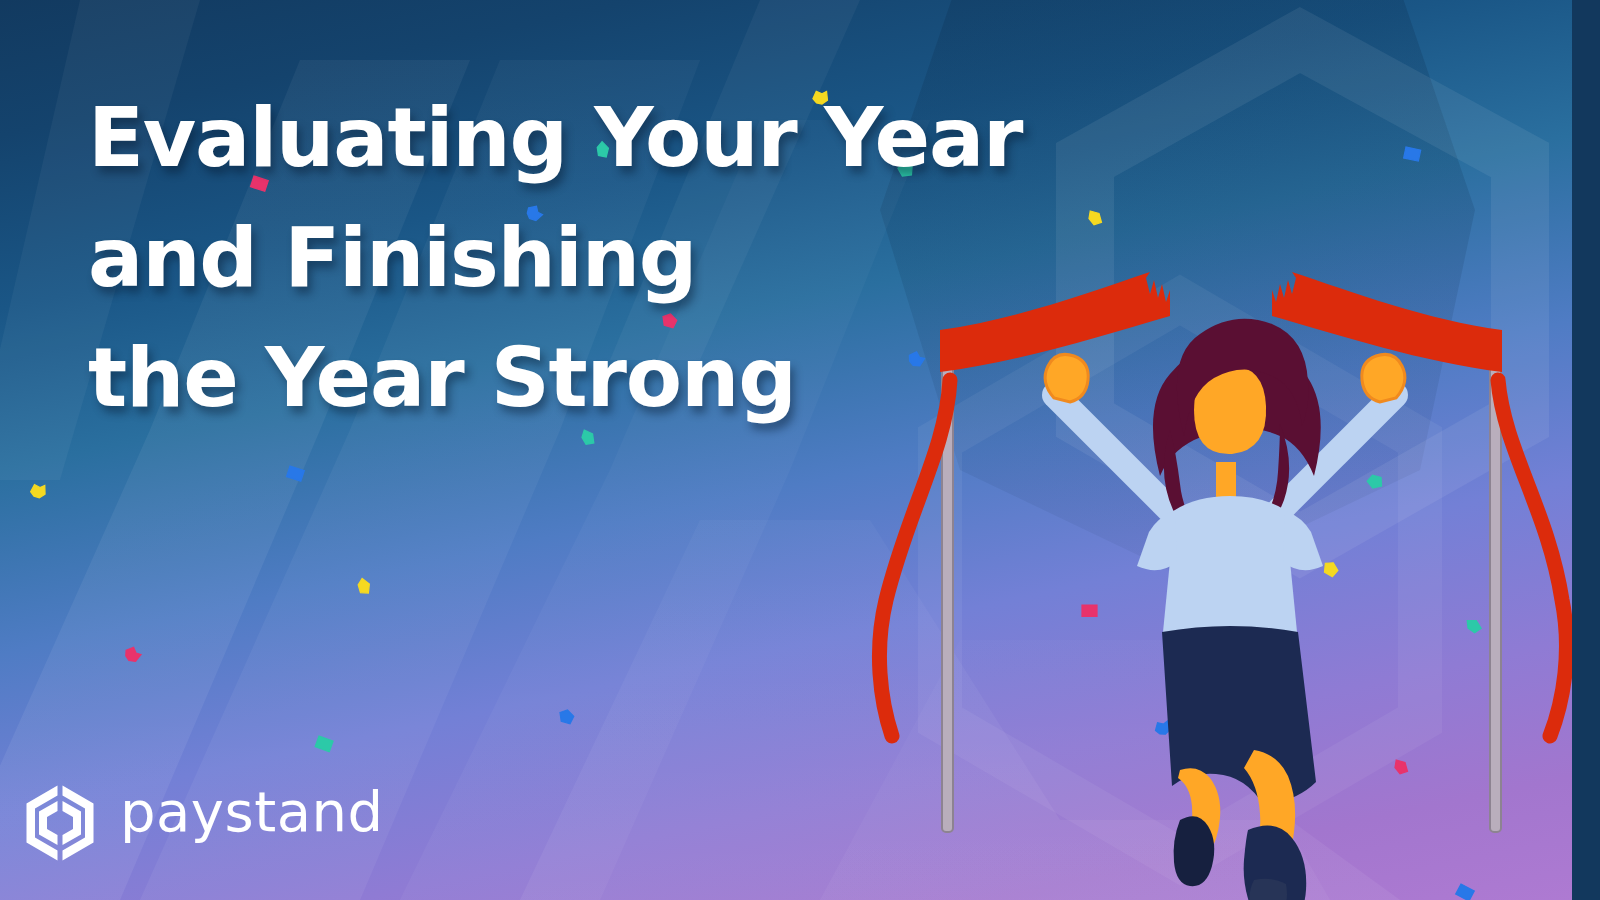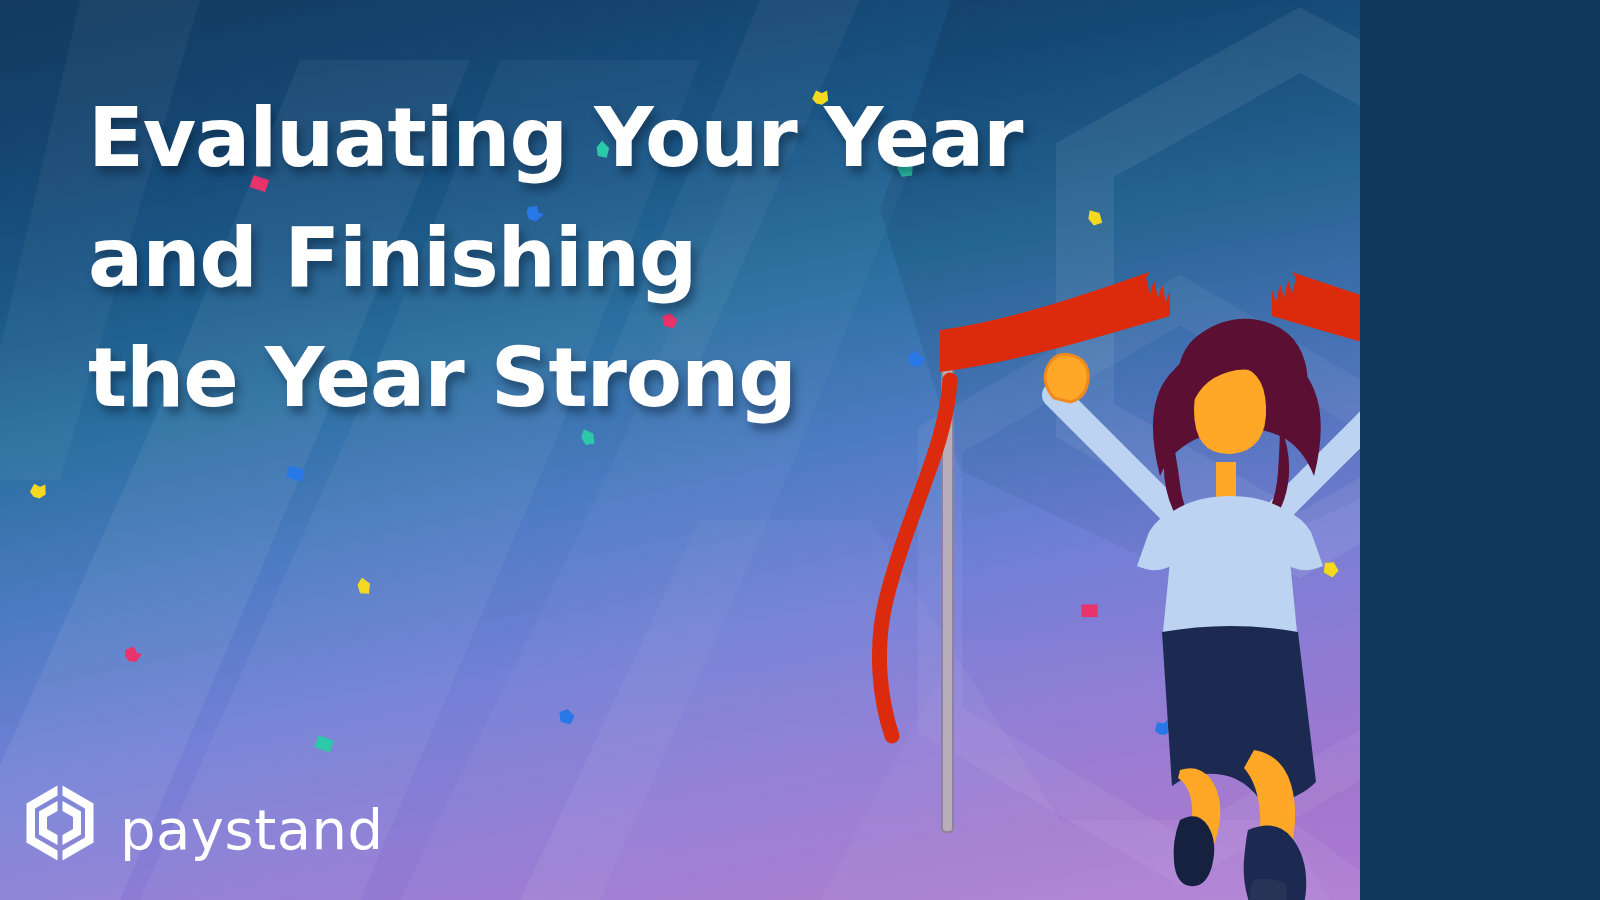--- a/index.html
+++ b/index.html
@@ -1,21 +1,21 @@
 <!DOCTYPE html>
 <html><head>
 <meta charset="utf-8">
 <style>
   * { margin:0; padding:0; box-sizing:border-box; }
   html,body { width:1600px; height:900px; overflow:hidden; background:#12385d; }
   body { font-family:"Liberation Sans", sans-serif; }
 
   #stage {
     position:relative;
-    width:1360px; height:900px;
+    width:1572px; height:900px;
     overflow:hidden;
     background:linear-gradient(168deg,
         #123a60 0%,
         #14436d 11%,
         #1a5686 25%,
         #2a6f9f 38%,
         #4f7cc4 53%,
         #7380d6 66%,
         #8f7bd4 79%,
         #a276ce 90%,
@@ -39,21 +39,21 @@
     letter-spacing:-1.2px;
     text-shadow: 4px 7px 9px rgba(4,22,44,0.42);
     white-space:pre-line;
     -webkit-font-smoothing:antialiased;
   }
 
   
   #logo {
     position:absolute;
     left:22px; bottom:38px;
-    display:flex; align-items:flex-end; gap:22px;margin-top:31px;
+    display:flex; align-items:flex-start; gap:22px;margin-top:31px;
   }
   #logo-mark { width:76px; height:78px; display:block; }
   #logo-word {
     color:#ffffff;
     font-family:"DejaVu Sans","Liberation Sans",sans-serif;
     font-size:56px;
     font-weight:500;
     letter-spacing:0.5px;
     line-height:1;
     padding-bottom:4px;

